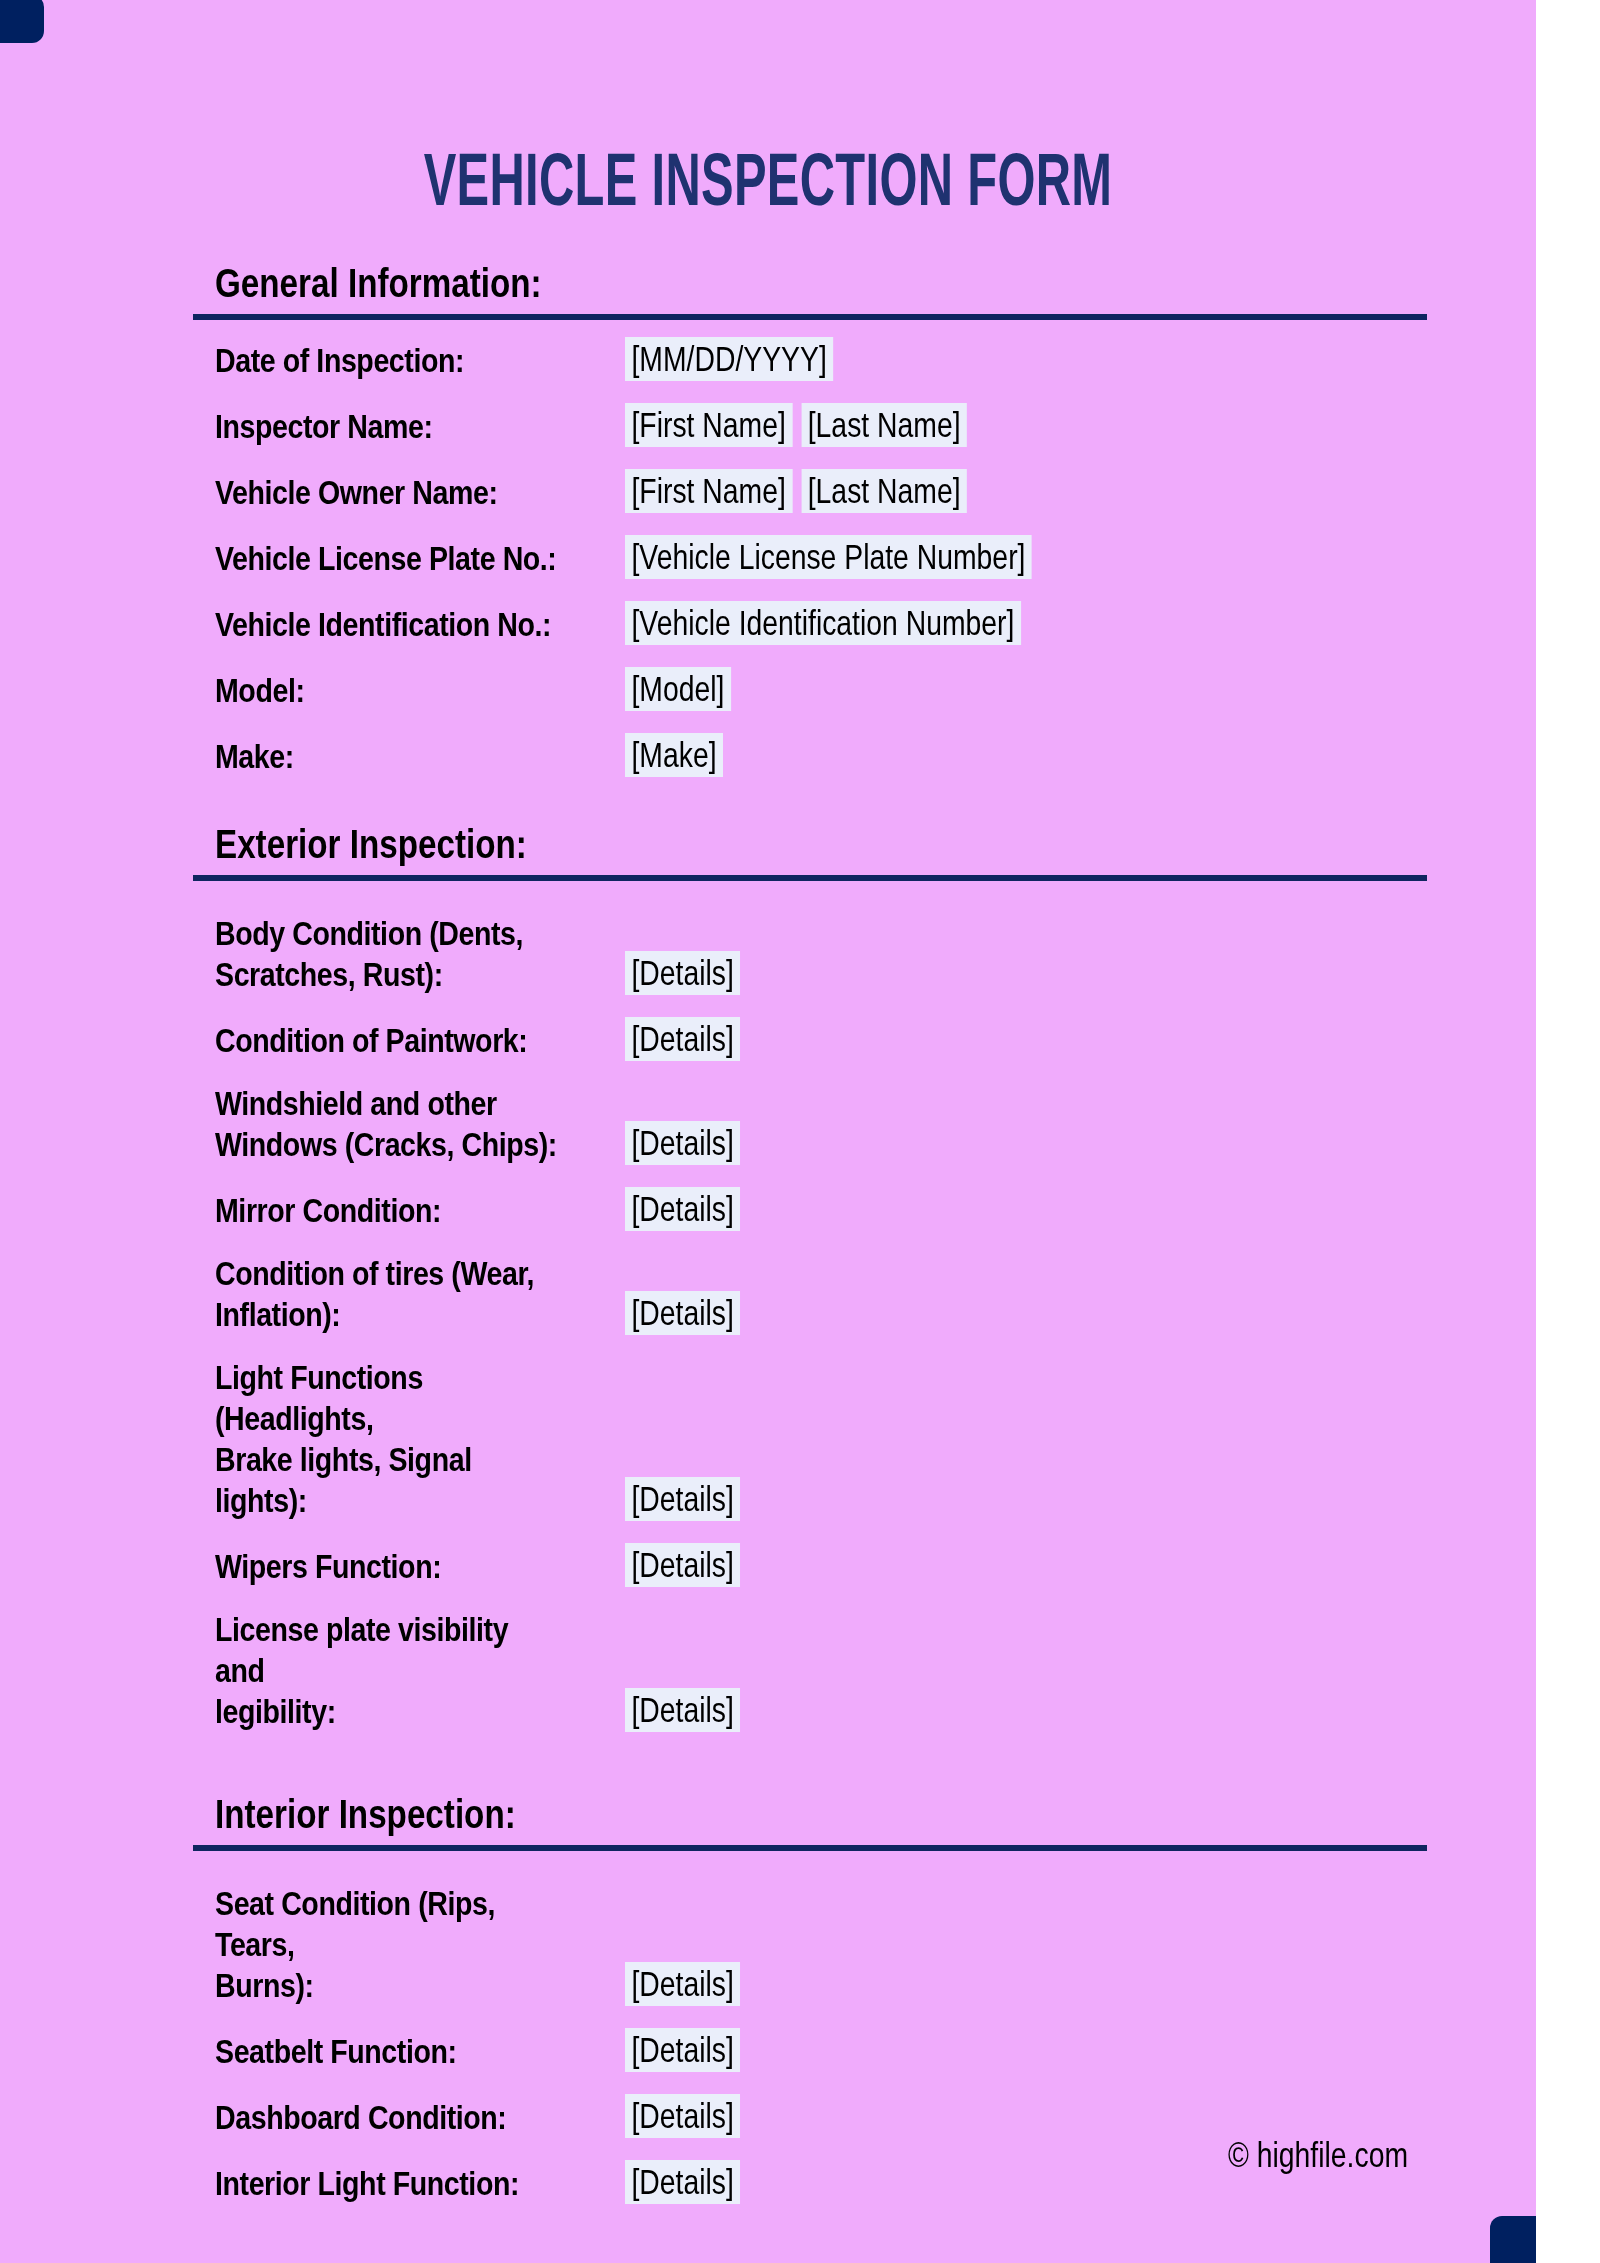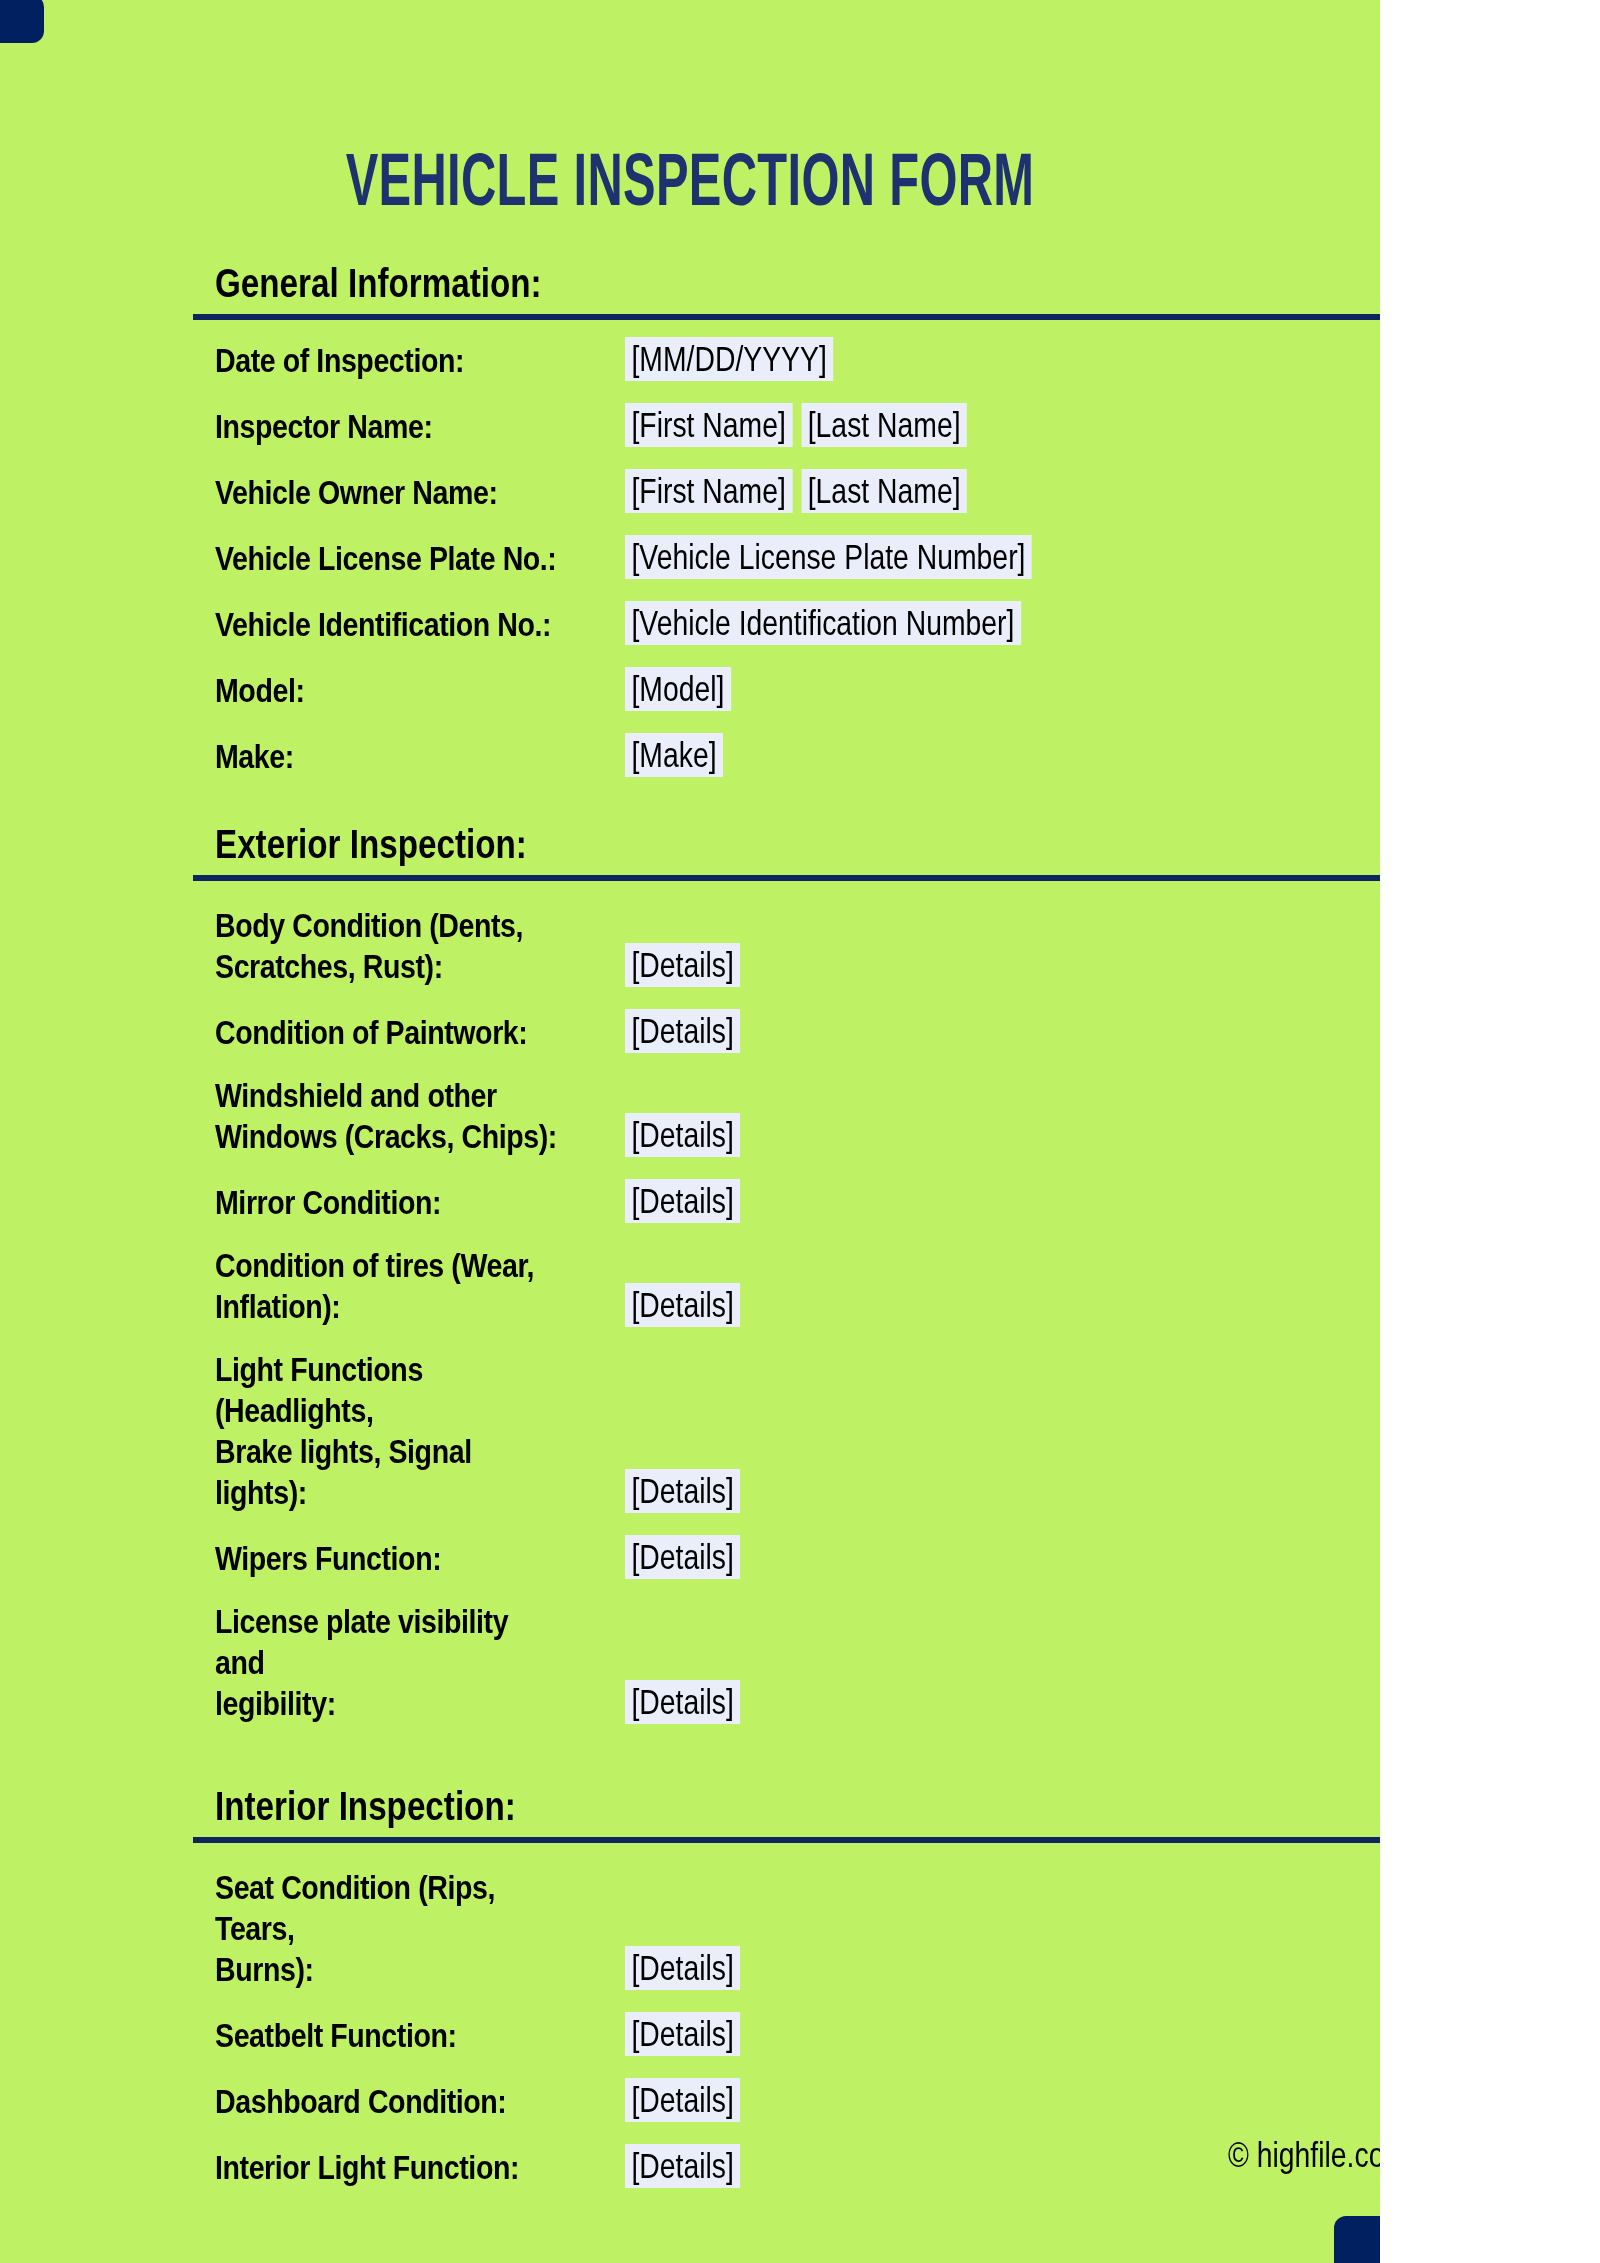--- a/index.html
+++ b/index.html
@@ -1,20 +1,20 @@
 <!DOCTYPE html>
 <html><head>
 <meta charset="utf-8">
 <style>
   * { margin:0; padding:0; box-sizing:border-box; }
   html,body { background:#ffffff; }
   .page {
     position:relative;
-    width:1380px; height:2263px;
-    background:#bef264;
+    width:1536px; height:2263px;
+    background:#f0abfc;
     overflow:hidden;
     font-family:"Liberation Sans", sans-serif;
     color:#000;
   }
   
   .corner { position:absolute; background:#002060; border-radius:12px; }
   .corner-tl { left:-16px; top:-5px; width:60px; height:48px; }
   .corner-br { right:-16px; bottom:-15px; width:62px; height:62px; }
 
   
@@ -42,21 +42,21 @@
   }
   .condensed { transform:scaleX(0.81); transform-origin:left center; }
   .sec-general .section-heading { margin-top:33px; }
   .sec-exterior .section-heading { margin-top:43px; }
   .sec-interior .section-heading { margin-top:58px; }
 
   .rule { margin-top:7px; width:1234px; height:6px; background:#0f2560; }
 
   .rows { padding-left:22px; }
   .sec-general .rows { margin-top:17px; }
-  .sec-exterior .rows, .sec-interior .rows { margin-top:24px; }
+  .sec-exterior .rows, .sec-interior .rows { margin-top:32px; }
 
   .row { display:flex; align-items:flex-end; min-height:44px; margin-bottom:22px; }
   .label {
     flex:0 0 410px;
     font-size:34px;
     font-weight:700;
     line-height:41px;
     letter-spacing:-0.5px;
     white-space:pre-line;
     transform:scaleX(0.84);

